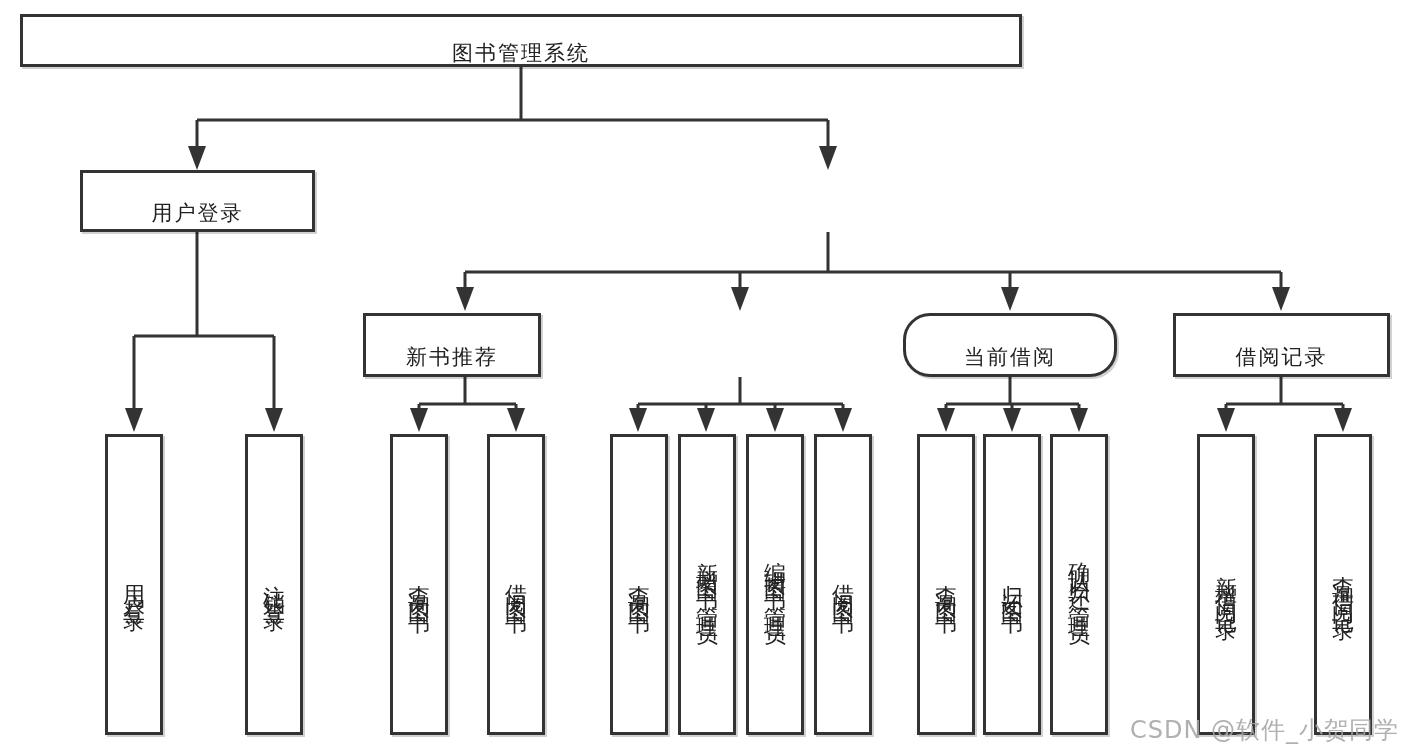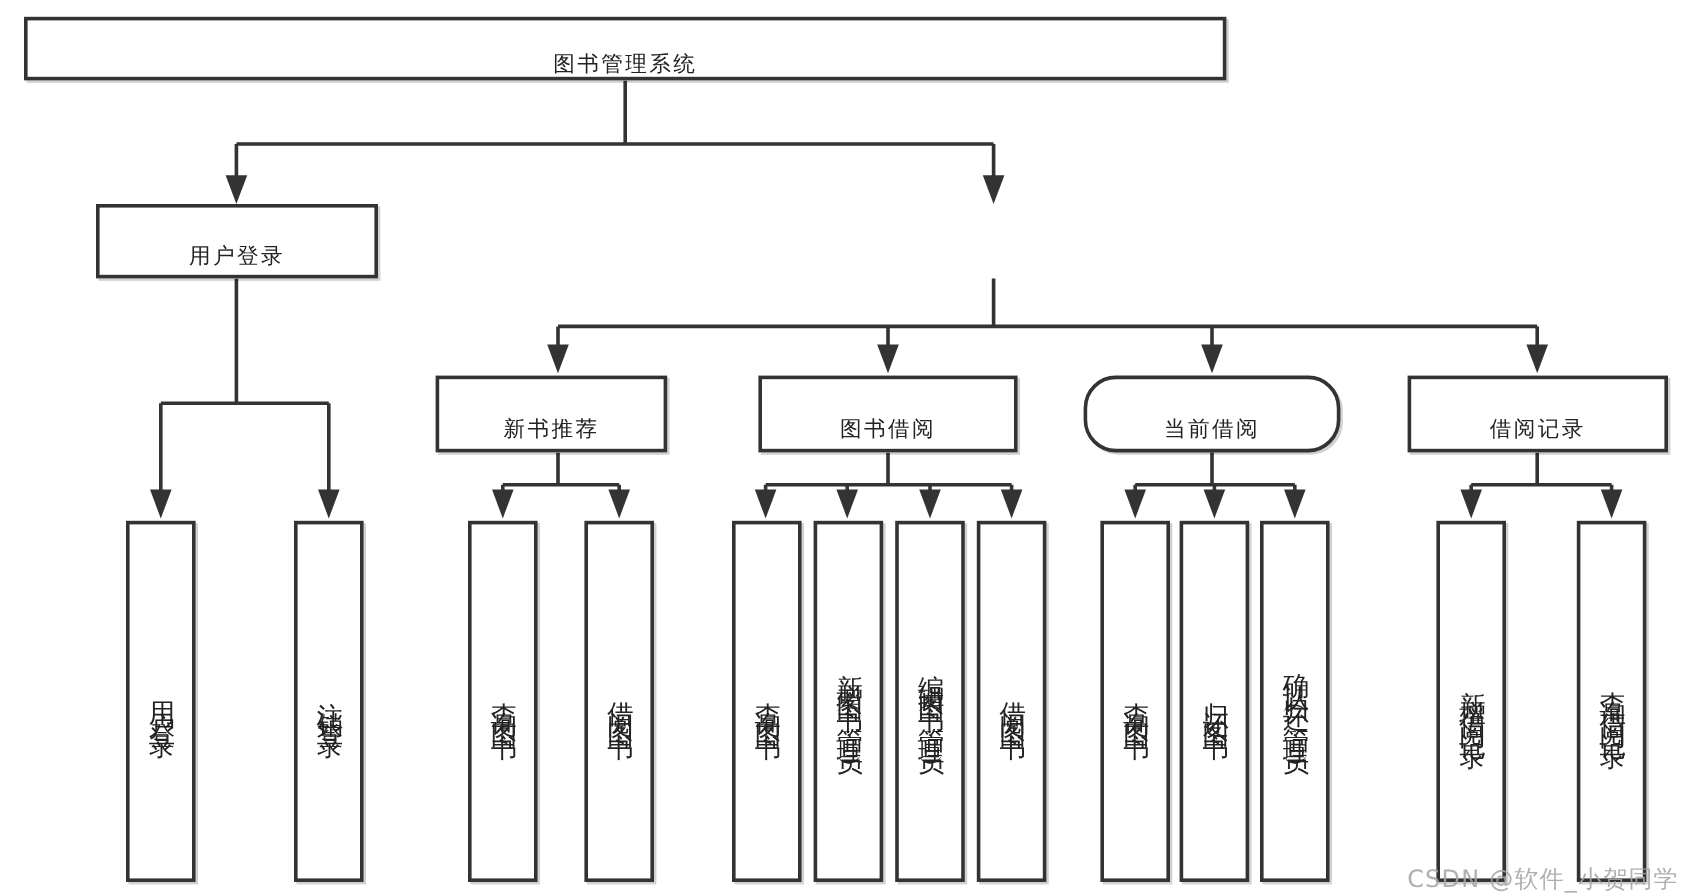--- a/index.html
+++ b/index.html
@@ -20,40 +20,40 @@
   .box {
     position: absolute;
     background: #ffffff;
     border: 3px solid #333333;
     box-sizing: border-box;
     display: flex; align-items: center; justify-content: center;
     color: #222222;
     z-index: 1;
     box-shadow: 2px 2px 0 rgba(0,0,0,0.18);
   }
-  .h-label { font-size: 18px; letter-spacing: 2px; white-space: nowrap; margin-top: 24px; }
+  .h-label { font-size: 21px; letter-spacing: 2px; white-space: nowrap; margin-top: 24px; }
   .root-box   { left: 20px;  top: 14px;  width: 1002px; height: 53px; }
   .l2-user    { left: 80px;  top: 170px; width: 235px;  height: 62px; }
   .l2-book    { left: 710px; top: 170px; width: 235px;  height: 62px; }
-  .l3-new     { left: 363px; top: 313px; width: 193px;  height: 64px; }
+  .l3-new     { left: 363px; top: 313px; width: 178px;  height: 64px; }
   .l3-borrow  { left: 632px; top: 313px; width: 216px;  height: 64px; }
   .l3-current { left: 903px; top: 313px; width: 214px;  height: 64px; border-radius: 27px; }
   .l3-record  { left: 1173px;top: 313px; width: 217px;  height: 64px; }
   .leaf { top: 434px; width: 58px; height: 301px; }
   .v-label {
     writing-mode: vertical-rl;
     text-orientation: mixed;
     font-size: 22px;
     letter-spacing: 9px;
     white-space: nowrap;
   }
   .watermark {
     position: absolute;
     right: 6px; bottom: 1px;
-    font-size: 20px;
+    font-size: 24px;
     letter-spacing: 1px;
     color: rgba(165,165,165,0.88);
     z-index: 2;
     white-space: nowrap;
   }
 </style>
 </head>
 <body>
 
 <div class="stage">
@@ -92,23 +92,20 @@
   <div class="box root-box">
     <span class="h-label">图书管理系统</span>
   </div>
 
   <div class="box l2-user">
     <span class="h-label">用户登录</span>
   </div>
 
   <div class="box l3-new">
     <span class="h-label">新书推荐</span>
-  </div>
-  <div class="box l3-borrow">
-    <span class="h-label">图书借阅</span>
   </div>
   <div class="box l3-current">
     <span class="h-label">当前借阅</span>
   </div>
   <div class="box l3-record">
     <span class="h-label">借阅记录</span>
   </div>
 
   <div class="box leaf" style="left:105px">
     <span class="v-label">用户登录</span>

